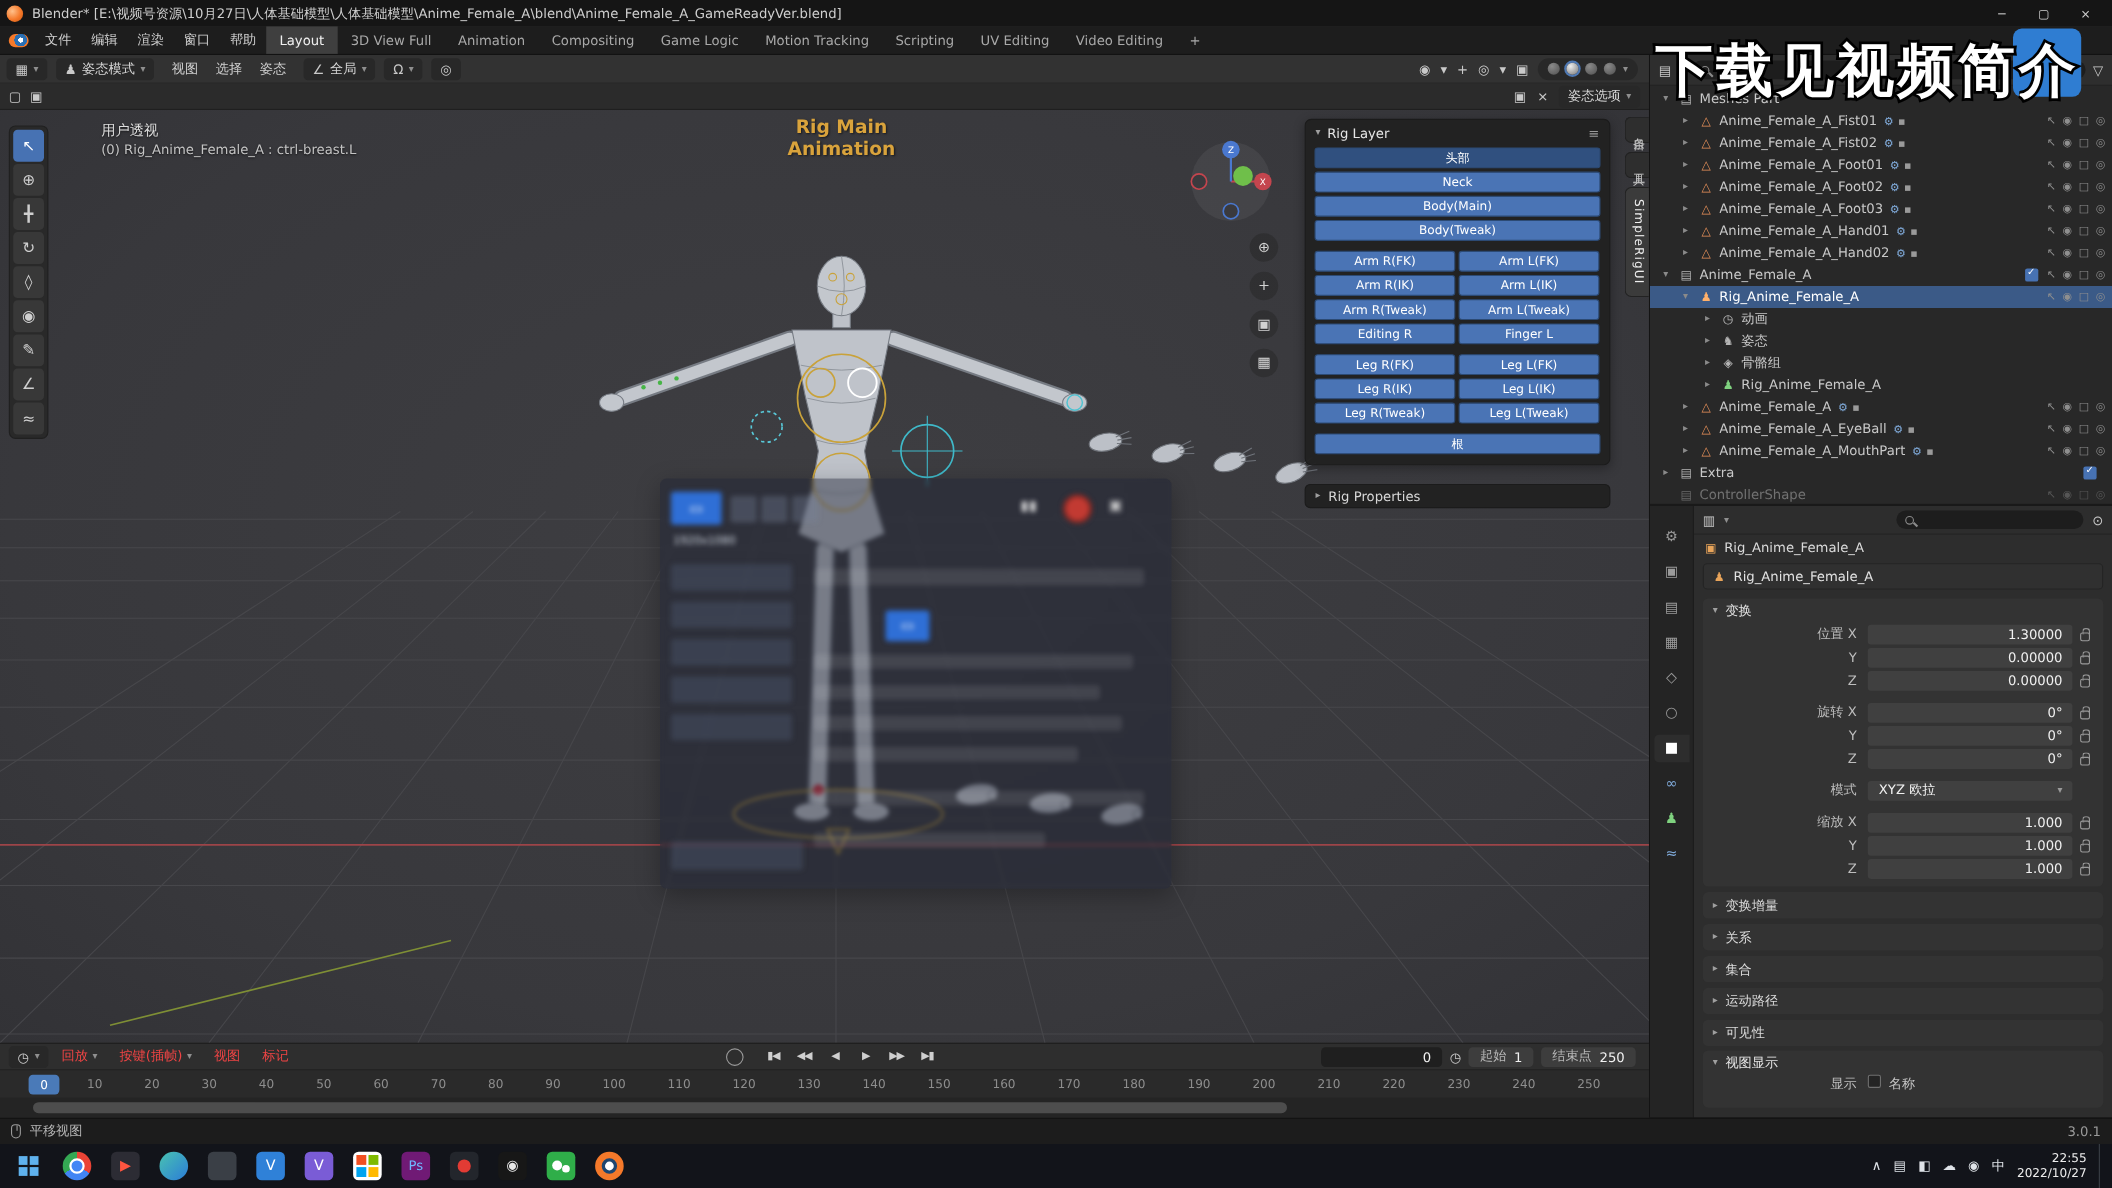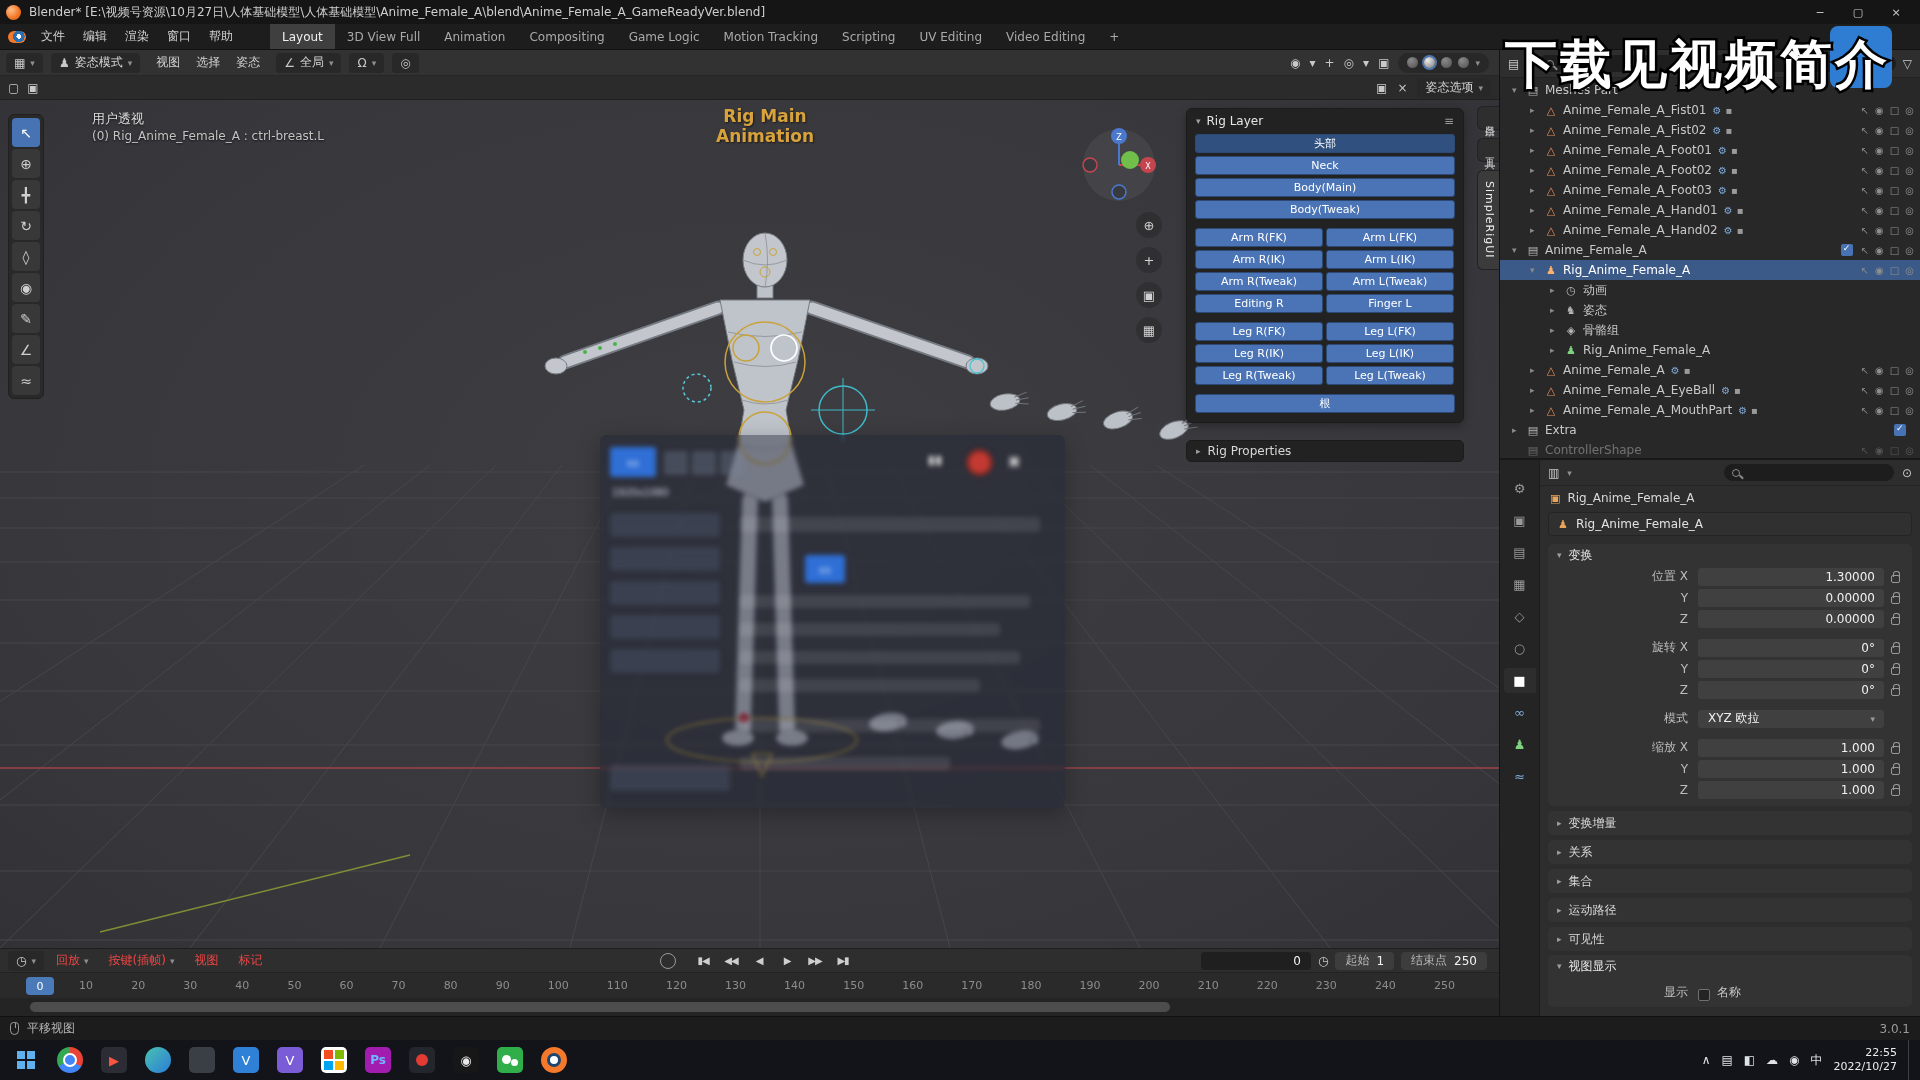--- a/index.html
+++ b/index.html
@@ -11,21 +11,21 @@
 .titlebar{height:24px;background:#151515;display:flex;align-items:center;padding:0 6px;gap:8px;flex:0 0 auto}
 .app-ico{width:15px;height:15px;border-radius:50%;background:radial-gradient(circle at 35% 35%,#ffc08a,#f5792a 55%,#c95410)}
 .t-text{color:#cfcfcf;font-size:12px;flex:1;white-space:nowrap;overflow:hidden}
 .win-btns{display:flex;gap:2px}
 .win-btn{width:36px;height:20px;display:flex;align-items:center;justify-content:center;color:#cfcfcf;font-size:11px}
 
 
 .topbar{height:26px;background:#1d1d1d;display:flex;align-items:center;padding:0 8px;flex:0 0 auto;border-bottom:1px solid #121212}
 .blender-logo{width:18px;height:12px;border-radius:6px;background:radial-gradient(circle at 60% 45%,#fff 0 18%,#2a6fb3 19% 45%,#f5792a 46%);margin-right:6px}
 .menu-item{padding:0 9px;height:100%;display:flex;align-items:center;color:#d0d0d0}
-.ws-tabs{display:flex;margin-left:28px;height:100%}
+.ws-tabs{display:flex;margin-left:0;height:100%}
 .ws-tab{padding:0 12px;display:flex;align-items:center;color:#a9a9a9}
 .ws-tab.active{background:#3f3f3f;color:#f0f0f0}
 
 
 .main{flex:1;display:flex;min-height:0}
 .vcol{width:1500px;display:flex;flex-direction:column;border-right:1px solid #131313}
 
 .vp-header{height:26px;background:#323232;display:flex;align-items:center;padding:0 6px;gap:8px;border-bottom:1px solid #262626}
 .pill{display:flex;align-items:center;gap:5px;background:#282828;border-radius:4px;padding:0 8px;height:20px;color:#d6d6d6}
 .dim{color:#8f8f8f;font-size:9px}
@@ -152,21 +152,21 @@
 .p-row.gap{margin-top:8px}
 .p-label{width:150px;text-align:right;color:#bdbdbd;padding-right:10px;white-space:nowrap;flex:0 0 auto}
 .p-field{flex:1;height:18px;background:#404040;border-radius:3px;display:flex;align-items:center;justify-content:flex-end;padding:0 9px;color:#f0f0f0}
 .p-row.dd .p-field{justify-content:space-between;padding-left:10px}
 .p-row.dd .p-field::after{content:"▾";color:#9a9a9a;font-size:9px}
 .p-lockc{width:22px;display:flex;justify-content:center;align-items:center;flex:0 0 auto}
 .lock{width:9px;height:8px;border:1px solid #9a9a9a;border-radius:2px;position:relative;margin-top:4px}
 .lock::before{content:"";position:absolute;top:-5px;left:1px;width:5px;height:5px;border:1px solid #9a9a9a;border-bottom:none;border-radius:3px 3px 0 0}
 .p-row.nolock .lock{visibility:hidden}
 .sec{margin:5px 8px 0;height:24px;background:#333;border-radius:5px;display:flex;align-items:center;gap:7px;padding:0 9px;color:#dbdbdb}
-.vd-row{display:flex;align-items:flex-end;height:24px;padding-right:6px}
+.vd-row{display:flex;align-items:flex-start;height:24px;padding-right:6px}
 .cbox{width:12px;height:12px;border:1px solid #6f6f6f;background:#242424;border-radius:2px;margin-right:7px;flex:0 0 auto}
 
 
 .statusbar{height:24px;background:#1c1c1c;display:flex;align-items:center;padding:0 10px;gap:8px;border-top:1px solid #111;flex:0 0 auto}
 .mouse-ico{width:9px;height:13px;border:1px solid #9a9a9a;border-radius:4px 4px 5px 5px;position:relative}
 .mouse-ico::before{content:"";position:absolute;left:3.5px;top:0;width:1px;height:5px;background:#9a9a9a}
 .sb-hint{color:#b5b5b5}
 .sb-right{margin-left:auto;color:#9a9a9a}
 
 
@@ -177,21 +177,21 @@
 .tb-start .tb-ico::before{content:"";position:absolute;left:4px;top:4px;width:8px;height:8px;background:#5fb2ee;box-shadow:10px 0 #5fb2ee,0 10px #5fb2ee,10px 10px #5fb2ee}
 .tb-chrome .tb-ico{border-radius:50%;background:conic-gradient(#ea4335 0 120deg,#4285f4 0 240deg,#34a853 0 360deg);position:relative}
 .tb-chrome .tb-ico::after{content:"";width:10px;height:10px;border-radius:50%;background:#4286f5;border:2.5px solid #fff}
 .tb-media .tb-ico{background:#2c2c34;color:#ff5540}
 .tb-edge .tb-ico{border-radius:50%;background:linear-gradient(135deg,#49c3b1,#2b7cd8)}
 .tb-dark .tb-ico{background:#3a3f46}
 .tb-code .tb-ico{background:#2f81d8}
 .tb-v .tb-ico{background:#7a5cd6}
 .tb-grid .tb-ico{background:#fff;position:relative}
 .tb-grid .tb-ico::before{content:"";position:absolute;left:3px;top:3px;width:9px;height:9px;background:#f25022;box-shadow:11px 0 #7fba00,0 11px #00a4ef,11px 11px #ffb900}
-.tb-ps .tb-ico{background:#a21caf;color:#6fb8ff;font-weight:bold;font-size:12px}
+.tb-ps .tb-ico{background:#701a75;color:#6fb8ff;font-weight:normal;font-size:12px}
 .tb-rec .tb-ico{background:#23262c;position:relative}
 .tb-rec .tb-ico::after{content:"";width:12px;height:12px;border-radius:50%;background:#e23b34}
 .tb-obs .tb-ico{background:#171717;color:#e8e8e8}
 .tb-wechat .tb-ico{background:#2fae49;position:relative}
 .tb-wechat .tb-ico::after{content:"";position:absolute;left:5px;top:8px;width:9px;height:9px;border-radius:50%;background:#fff;box-shadow:8px 3px 0 -1px #fff}
 .tb-blender .tb-ico{background:#f5792a;border-radius:50%;position:relative}
 .tb-blender .tb-ico::after{content:"";width:8px;height:8px;border-radius:50%;background:#fff;border:3px solid #1d4570}
 .tray{margin-left:auto;display:flex;align-items:center;gap:11px;padding-right:6px;color:#dfe3e8}
 .tray span{font-size:12px}
 .tray-time{text-align:right;font-size:11px;line-height:1.3;color:#ececec}

